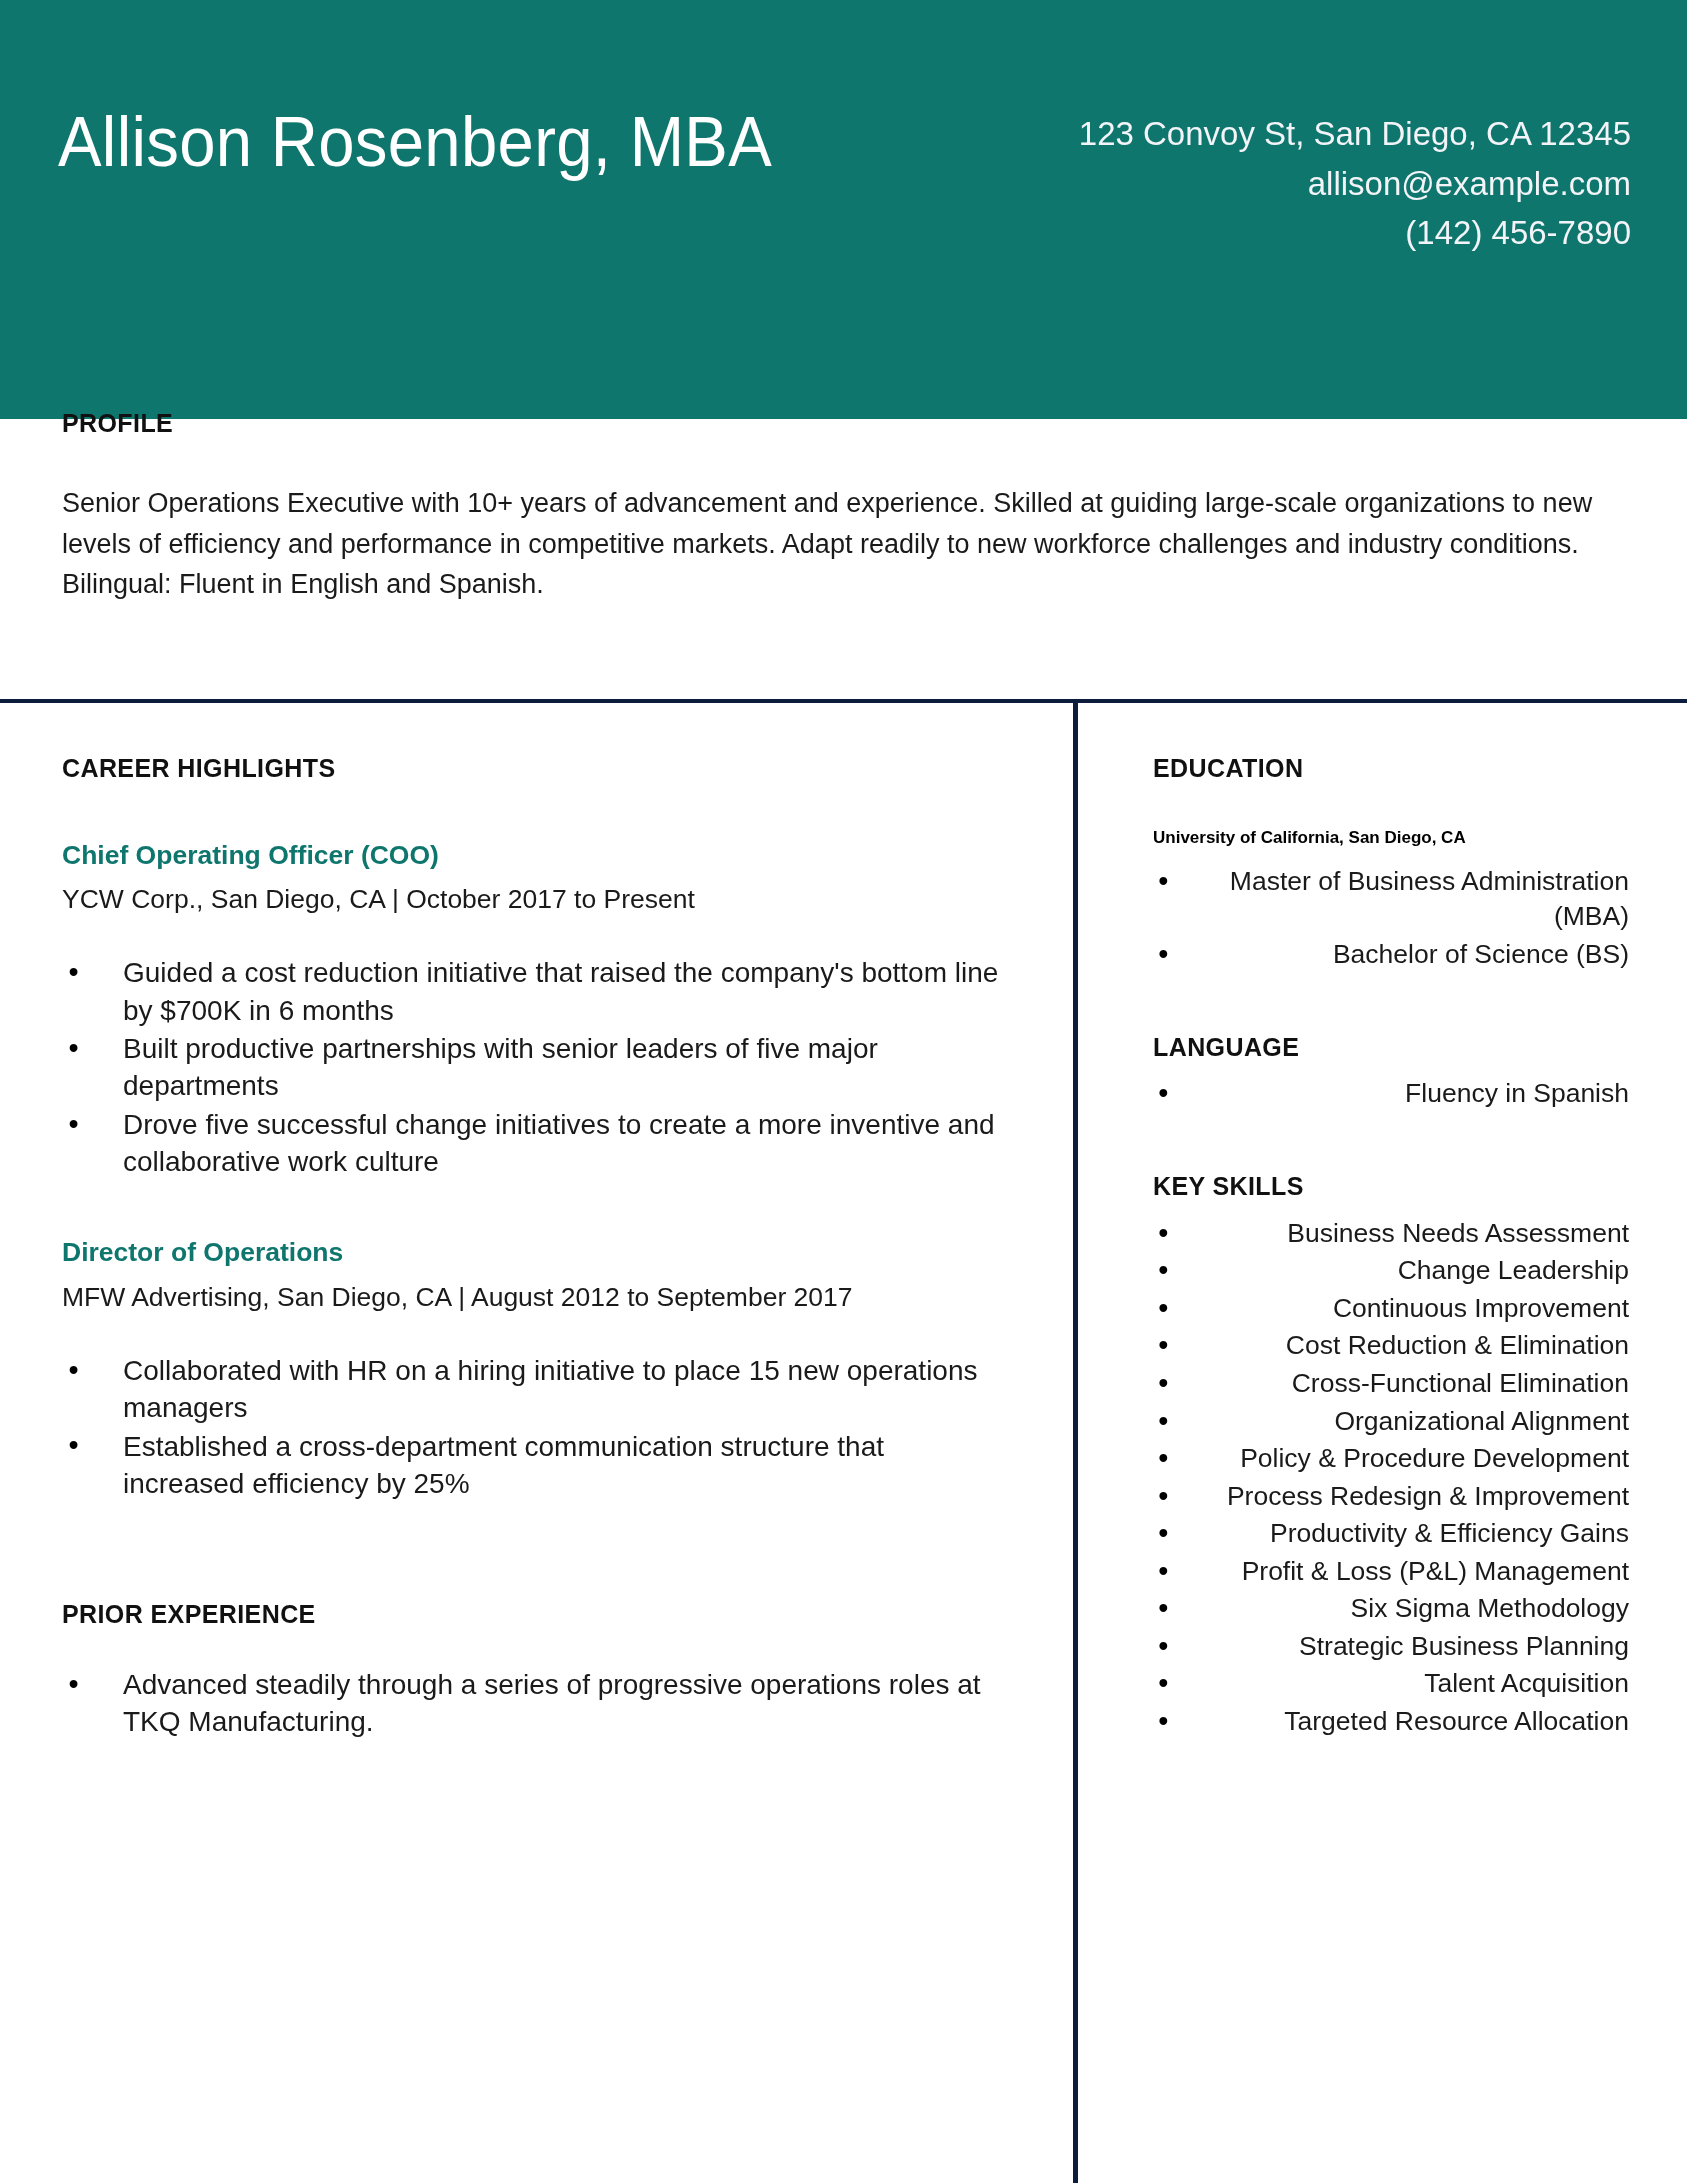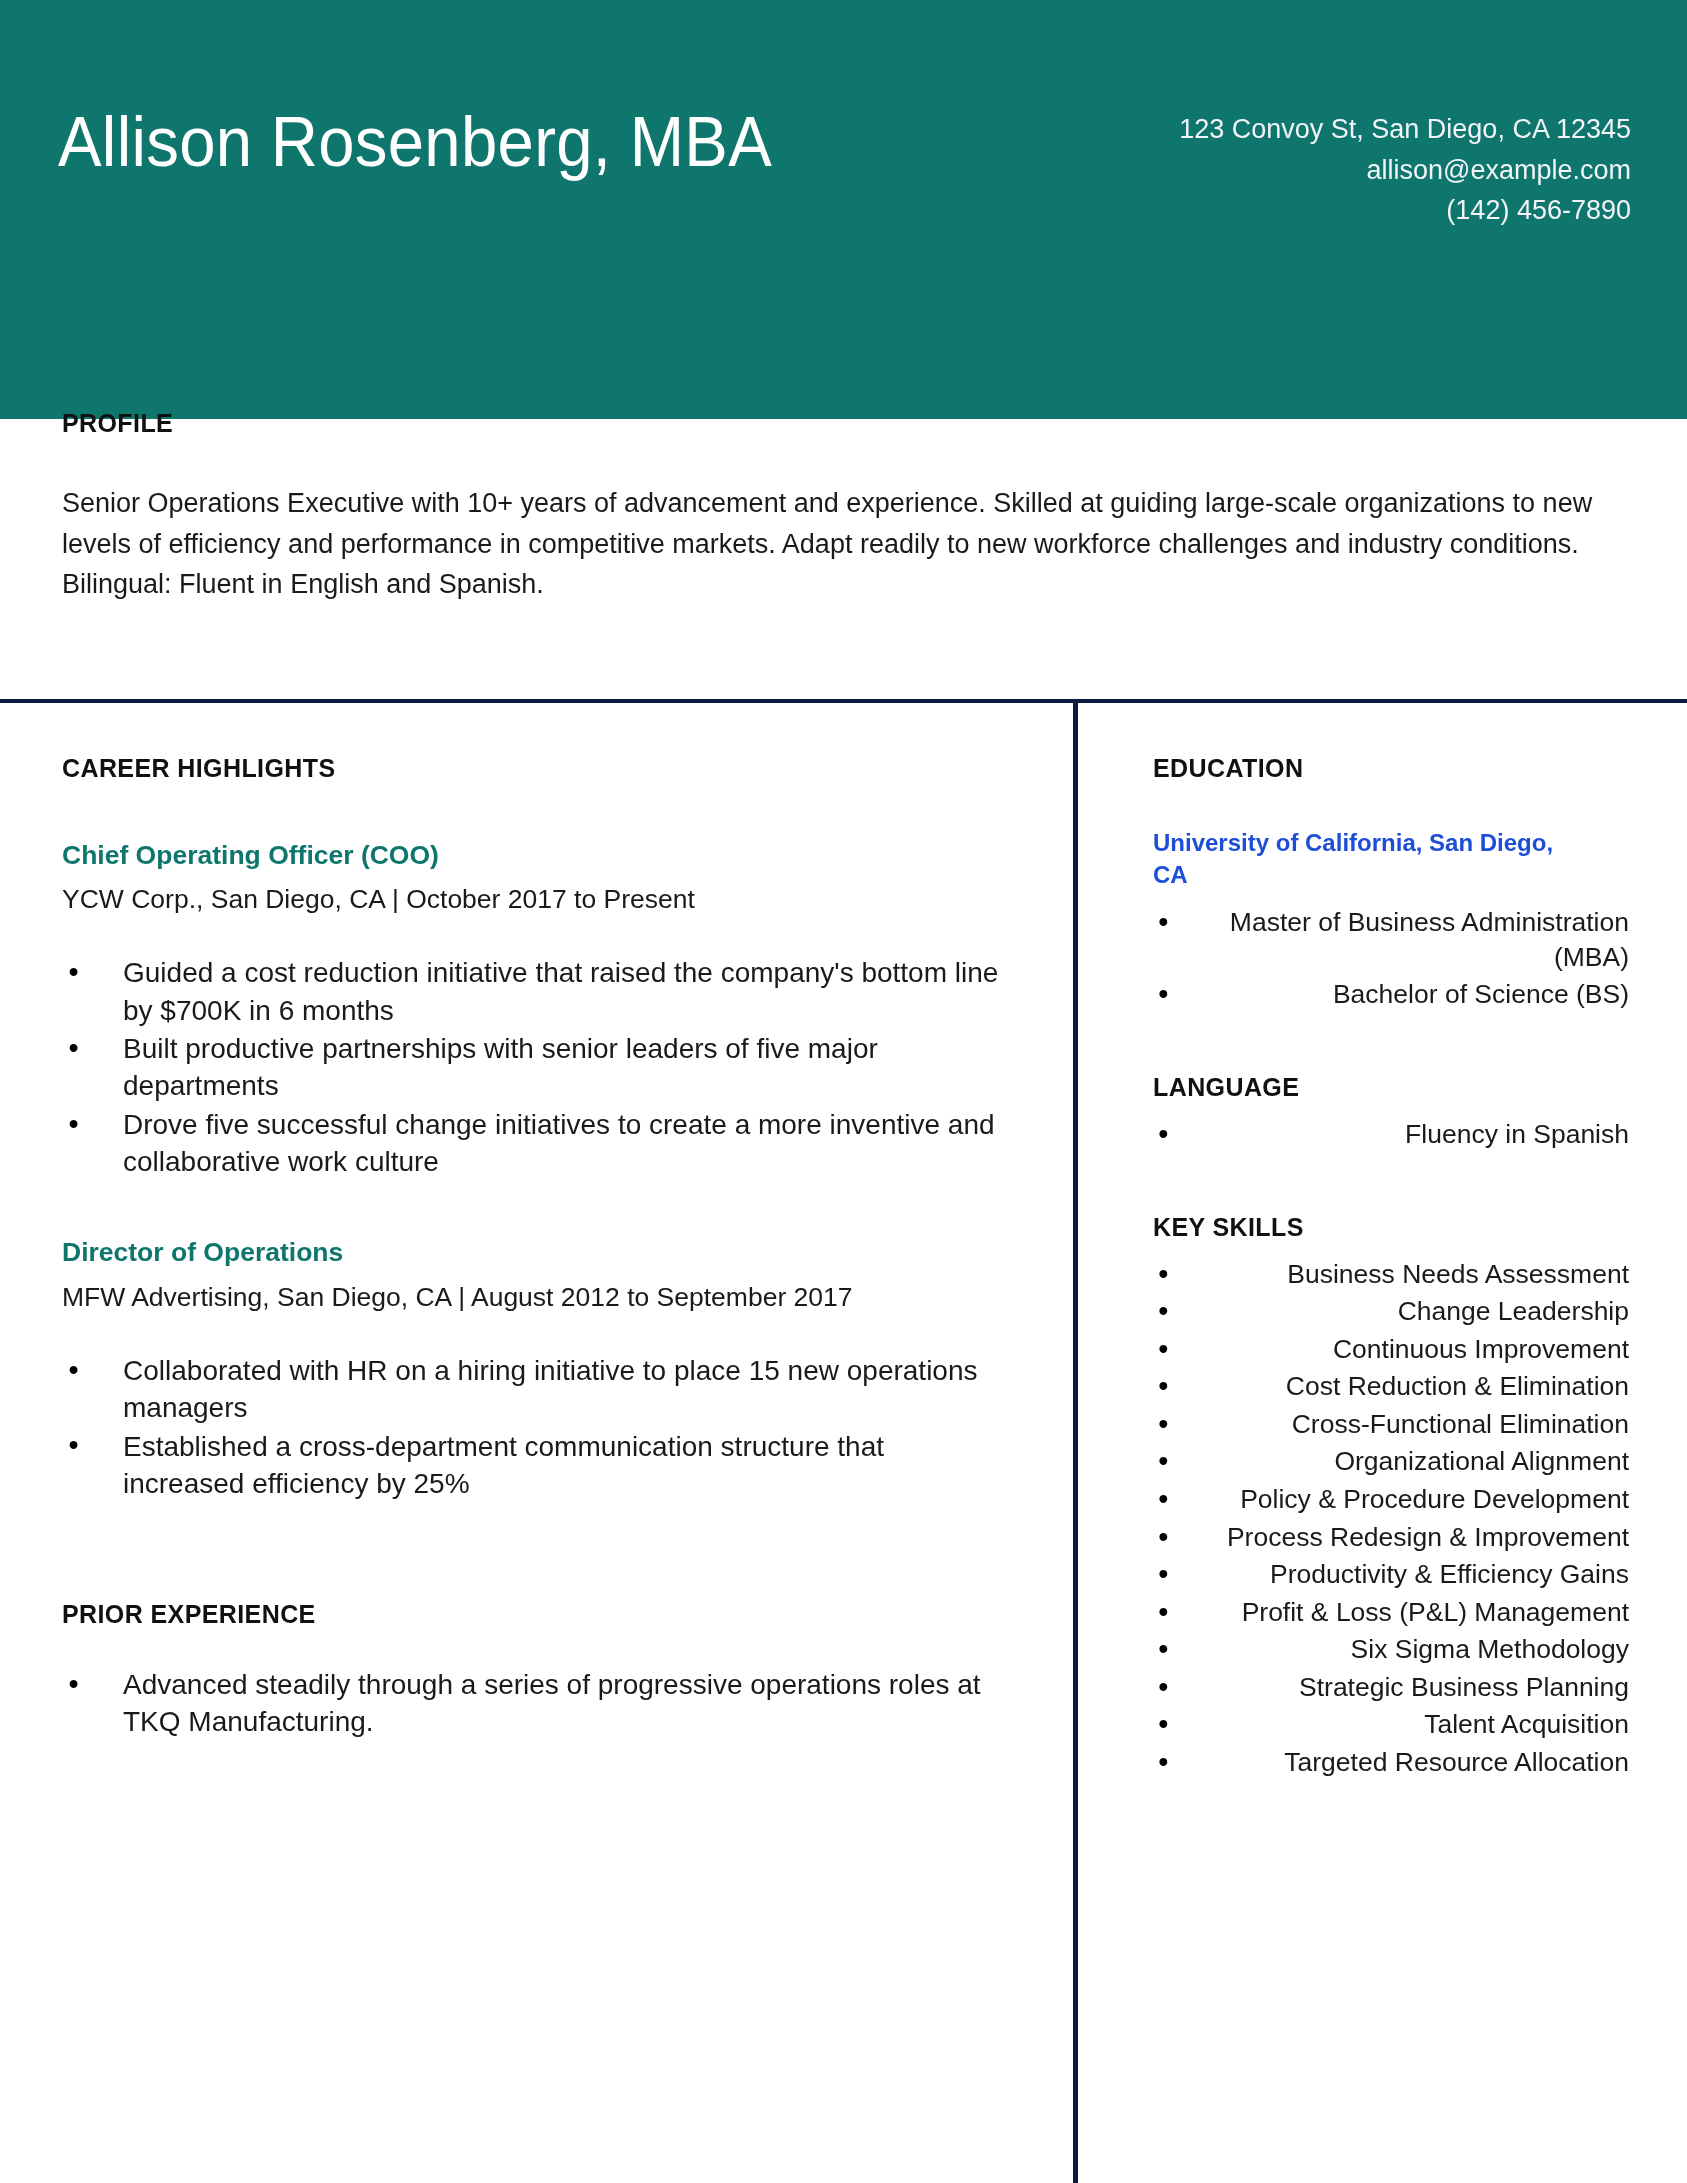--- a/index.html
+++ b/index.html
@@ -37,21 +37,21 @@
     white-space: nowrap;
     transform: scaleX(0.92);
     transform-origin: left top;
   }
   .contact-block {
     position: absolute;
     right: 56px;
     top: 109px;
     text-align: right;
     color: #f2f4f8;
-    font-size: 27px;
+    font-size: 33px;
     font-weight: 400;
     line-height: 1.5;
   }
   .contact-line {
     display: block;
     white-space: nowrap;
   }
 
   
   .profile-section {
@@ -147,23 +147,23 @@
     color: #000000;
     line-height: 1.33;
   }
 
   .prior-head { margin-top: 98px; }
   .prior-list { margin-top: 37px; }
 
   
   .edu-school {
     margin-top: 44px;
-    font-size: 24px;
+    font-size: 17px;
     font-weight: 700;
-    color: #1d4ed8;
+    color: #000000;
     line-height: 1.32;
     width: 410px;
   }
   ul.bullets-right {
     list-style: none;
     margin: 14.6px 0 0 0;
     padding: 0;
   }
   ul.bullets-right li {
     position: relative;

